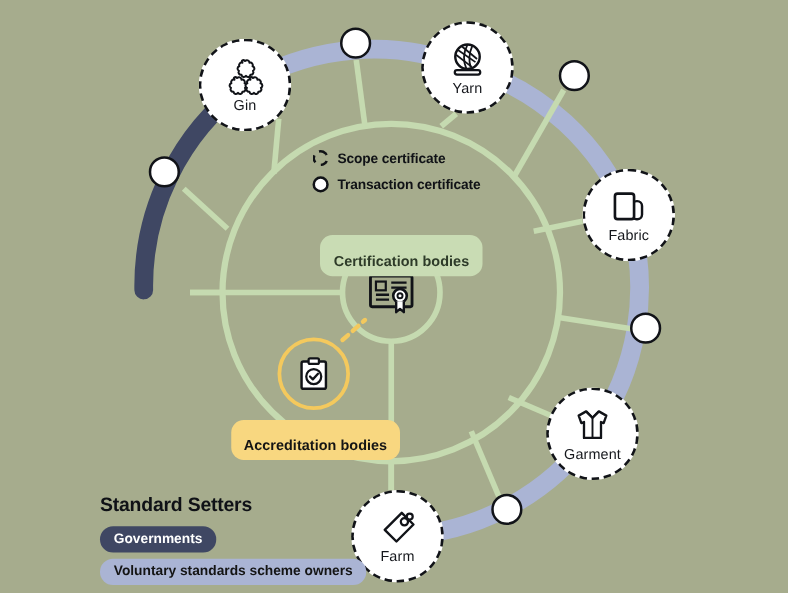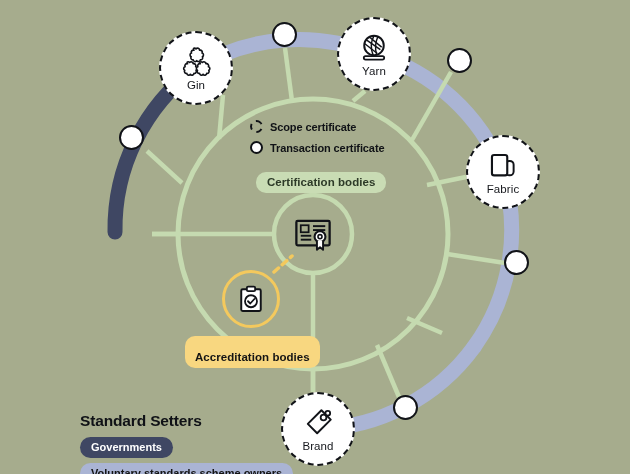--- a/index.html
+++ b/index.html
@@ -50,38 +50,38 @@
   .accr-ring .ic{width:30px;height:30px;}
   .accr-pill{
     position:absolute;left:185px;top:336px;
     background:#f8d780;color:#141414;
     font-size:11.5px;font-weight:700;letter-spacing:.05px;
     padding:15px 10px 5px;border-radius:10px;z-index:6;white-space:nowrap;
   }
 
   
   .cert-pill{
-    position:absolute;left:256px;top:172px;
+    position:absolute;left:256px;top:188px;
     background:#c9dcb4;color:#2d3a28;
     font-size:11.5px;font-weight:700;letter-spacing:.05px;
-    padding:4px 11px 5px;border-radius:10px;z-index:5;white-space:nowrap;
+    padding:16px 11px 5px;border-radius:10px;z-index:5;white-space:nowrap;
   }
 
   
   .legend{position:absolute;left:250px;top:114px;z-index:5;}
   .leg-row{display:flex;align-items:flex-end;height:19px;margin-bottom:2px;}
   .leg-mark{width:13px;height:13px;border-radius:50%;box-sizing:border-box;margin-right:7px;flex:none;}
   .leg-scope{background:transparent;border:2.2px dashed #101216;}
   .leg-trans{background:#ffffff;border:2.2px solid #101216;}
   .leg-txt{font-size:11px;font-weight:700;color:#101216;letter-spacing:-.1px;white-space:nowrap;}
 
   
   .setters{position:absolute;left:80px;top:396px;z-index:8;}
   .setters h2{
-    margin:16px 0 7px 0;font-size:15.5px;font-weight:800;color:#0f1116;letter-spacing:-.15px;
+    margin:0 0 7px 0;font-size:15.5px;font-weight:800;color:#0f1116;letter-spacing:-.15px;
   }
   .pill{
     display:inline-block;font-size:11px;font-weight:700;
     padding:4px 11px 5px;border-radius:11px;white-space:nowrap;
   }
   .pill-gov{background:#3f4763;color:#ffffff;}
   .pill-vol{background:#aab4d4;color:#141414;}
   .pill-wrap{margin-bottom:5px;}
 </style>
 </head>
@@ -205,30 +205,40 @@
   <div class="node" style="left:466px;top:135px;">
     <span class="ic">
       <svg viewBox="0 0 40 40" width="34" height="34">
         <rect x="23" y="14" width="9.5" height="17" rx="4.5" fill="#ffffff" stroke="#111318" stroke-width="2.3"></rect>
         <rect x="7" y="7" width="18" height="24" rx="2.5" fill="#ffffff" stroke="#111318" stroke-width="2.5"></rect>
       </svg>
     </span>
     <span class="nlabel">Fabric</span>
   </div>
 
+  <div class="node" style="left:437px;top:310px;">
+    <span class="ic">
+      <svg viewBox="0 0 40 40" width="34" height="34">
+        <path d="M14 6 L20 12 L26 6 L33 10 L30.5 17 L28 16 L28 31 L12 31 L12 16 L9.5 17 L7 10 Z" fill="#ffffff" stroke="#111318" stroke-width="2.2" stroke-linejoin="round"></path>
+        <path d="M14 6 L20 12 L26 6" fill="none" stroke="#111318" stroke-width="2"></path>
+        <path d="M20 12 L20 31" fill="none" stroke="#111318" stroke-width="1.8"></path>
+      </svg>
+    </span>
+    <span class="nlabel">Garment</span>
+  </div>
 
   <div class="node" style="left:281px;top:392px;">
     <span class="ic">
       <svg viewBox="0 0 40 40" width="34" height="34">
         <path d="M24 5 L35 16 L19 32 L8 21 Z" fill="#ffffff" stroke="#111318" stroke-width="2.3" stroke-linejoin="round"></path>
         <circle cx="26.5" cy="13.5" r="3.4" fill="#ffffff" stroke="#111318" stroke-width="2.1"></circle>
         <circle cx="31.5" cy="8.5" r="2.8" fill="#ffffff" stroke="#111318" stroke-width="2.1"></circle>
       </svg>
     </span>
-    <span class="nlabel">Brand</span>
+    <span class="nlabel">Farm</span>
   </div>
 
   <div class="tdot" style="left:119px;top:125px;"></div>
   <div class="tdot" style="left:272px;top:22px;"></div>
   <div class="tdot" style="left:447px;top:48px;"></div>
   <div class="tdot" style="left:504px;top:250px;"></div>
   <div class="tdot" style="left:393px;top:395px;"></div>
 
   <div class="setters">
     <h2>Standard Setters</h2>

